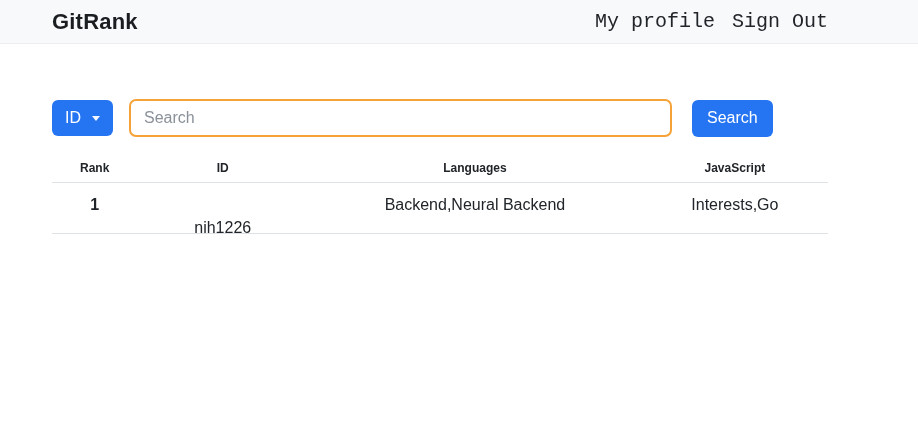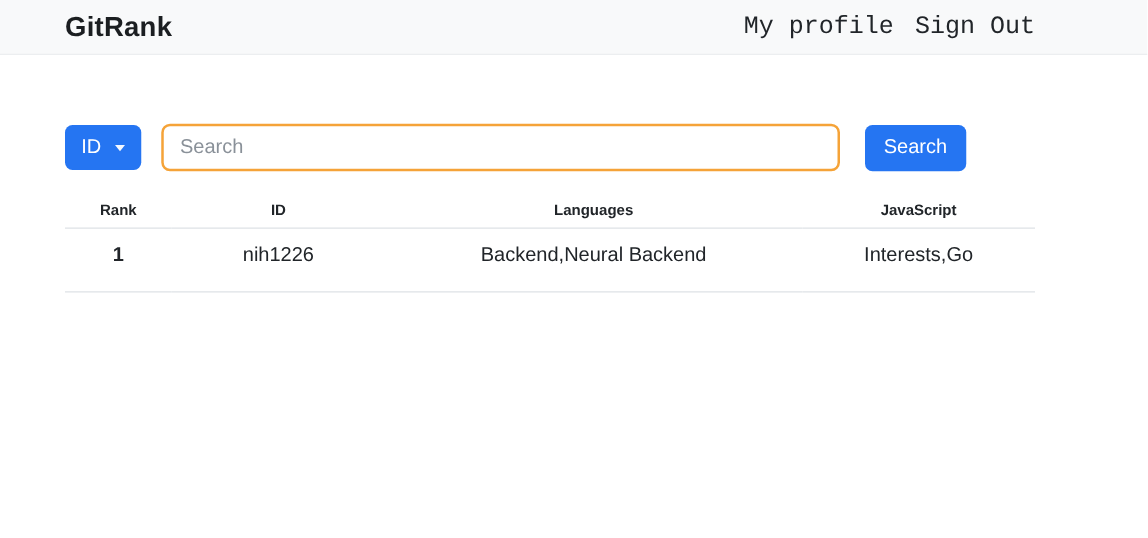--- a/index.html
+++ b/index.html
@@ -117,21 +117,21 @@
     font-size: 16px;
     text-align: center;
     vertical-align: top;
     padding: 13px 8px 19px;
     border-bottom: 1px solid #dee2e6;
     color: #212529;
   }
   .cell-rank { font-weight: 700; }
   .id-text {
     position: relative;
-    top: 0;
+    top: 23px;
     display: inline-block;
     color: #212529;
     text-decoration: none;
   }
 </style>
 </head>
 <body>
 
 <header class="topbar">
   <div class="brand">GitRank</div>

